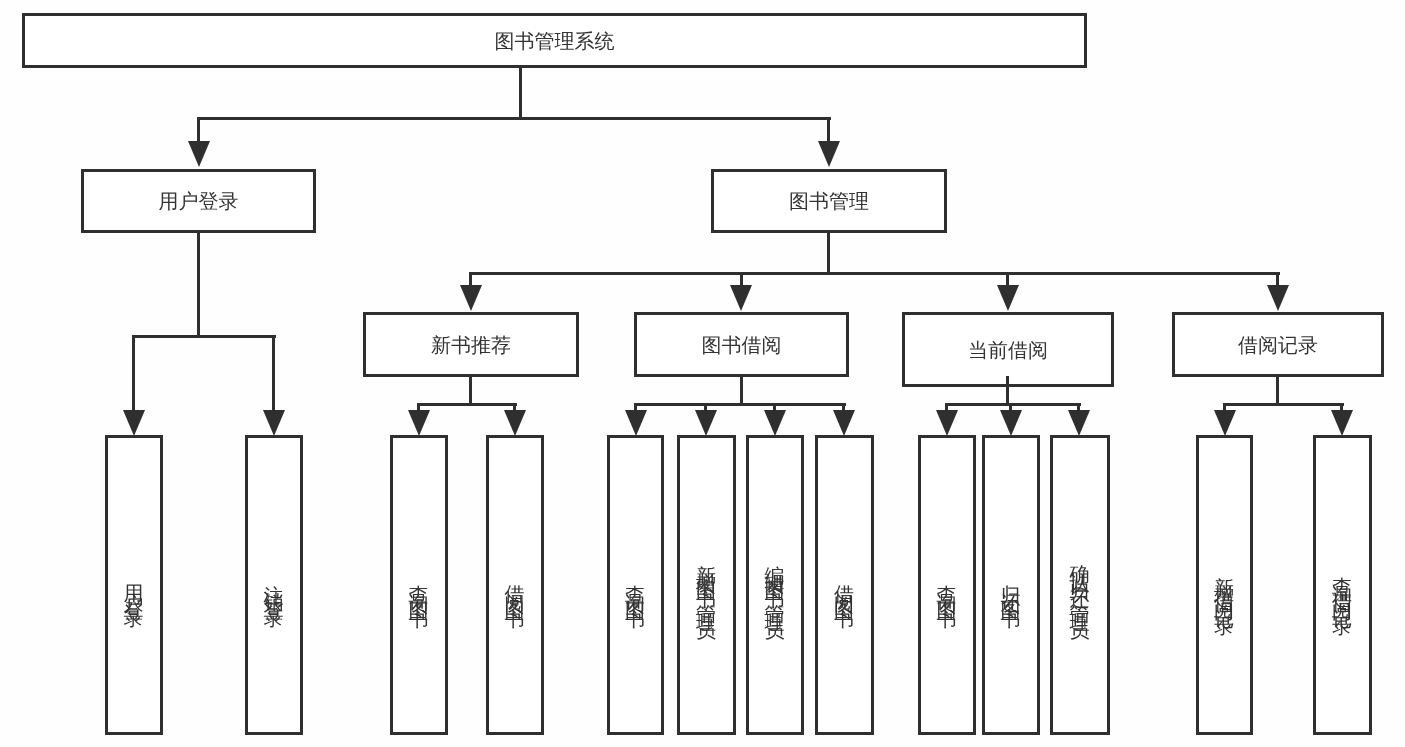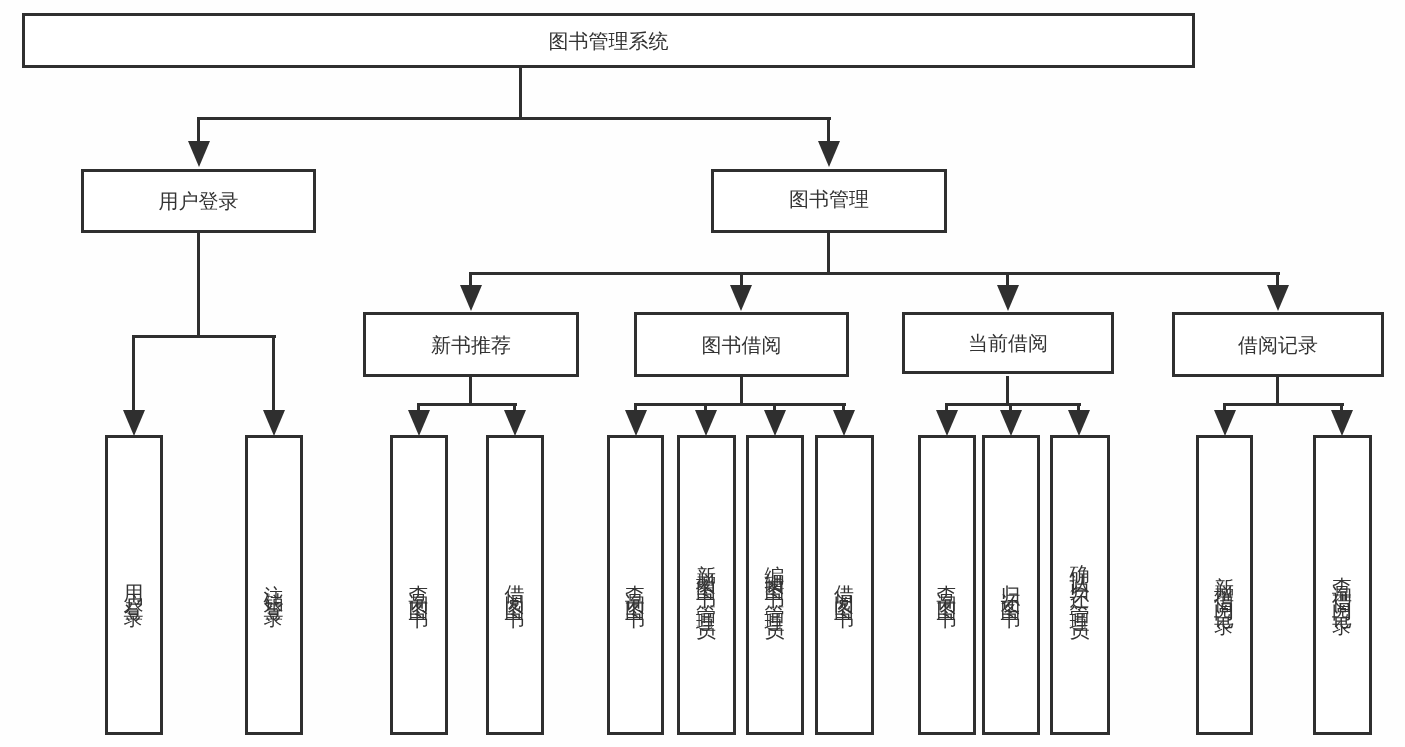--- a/index.html
+++ b/index.html
@@ -48,35 +48,35 @@
     letter-spacing:1px;
     text-shadow:0 0 2px #ffffff;
     white-space:nowrap;
   }
 </style>
 </head>
 <body>
 
 <div class="stage">
 
-  <div class="box" style="left:22px;top:13px;width:1173px;height:55px;">
+  <div class="box" style="left:22px;top:13px;width:1065px;height:55px;">
     <span>图书管理系统</span>
   </div>
 
   <div class="vline" style="left:519px;top:67px;height:52px;"></div>
   <div class="hline" style="left:197px;top:117px;width:634px;"></div>
   <div class="vline" style="left:197px;top:117px;height:26px;"></div>
   <div class="arrow" style="left:188px;top:141px;"></div>
   <div class="vline" style="left:827px;top:117px;height:26px;"></div>
   <div class="arrow" style="left:818px;top:141px;"></div>
 
   <div class="box" style="left:81px;top:169px;width:235px;height:64px;">
     <span>用户登录</span>
   </div>
-  <div class="box" style="left:711px;top:169px;width:236px;height:64px;font-family:Liberation Mono, monospace;">
+  <div class="box" style="left:711px;top:169px;width:236px;height:64px;">
     <span>图书管理</span>
   </div>
 
   <div class="vline" style="left:197px;top:232px;height:105px;"></div>
   <div class="hline" style="left:132px;top:335px;width:144px;"></div>
   <div class="vline" style="left:132px;top:335px;height:77px;"></div>
   <div class="arrow" style="left:123px;top:410px;"></div>
   <div class="vline" style="left:272px;top:335px;height:77px;"></div>
   <div class="arrow" style="left:263px;top:410px;"></div>
 
@@ -90,21 +90,21 @@
   <div class="arrow" style="left:997px;top:285px;"></div>
   <div class="vline" style="left:1276px;top:272px;height:16px;"></div>
   <div class="arrow" style="left:1267px;top:285px;"></div>
 
   <div class="box" style="left:363px;top:312px;width:216px;height:65px;">
     <span>新书推荐</span>
   </div>
   <div class="box" style="left:634px;top:312px;width:215px;height:65px;">
     <span>图书借阅</span>
   </div>
-  <div class="box" style="left:902px;top:312px;width:212px;height:62px;">
+  <div class="box" style="left:902px;top:312px;width:212px;height:75px;">
     <span>当前借阅</span>
   </div>
   <div class="box" style="left:1172px;top:312px;width:212px;height:65px;">
     <span>借阅记录</span>
   </div>
 
   <div class="vline" style="left:469px;top:376px;height:29px;"></div>
   <div class="hline" style="left:417px;top:403px;width:100px;"></div>
   <div class="vline" style="left:417px;top:403px;height:9px;"></div>
   <div class="arrow" style="left:408px;top:410px;"></div>

